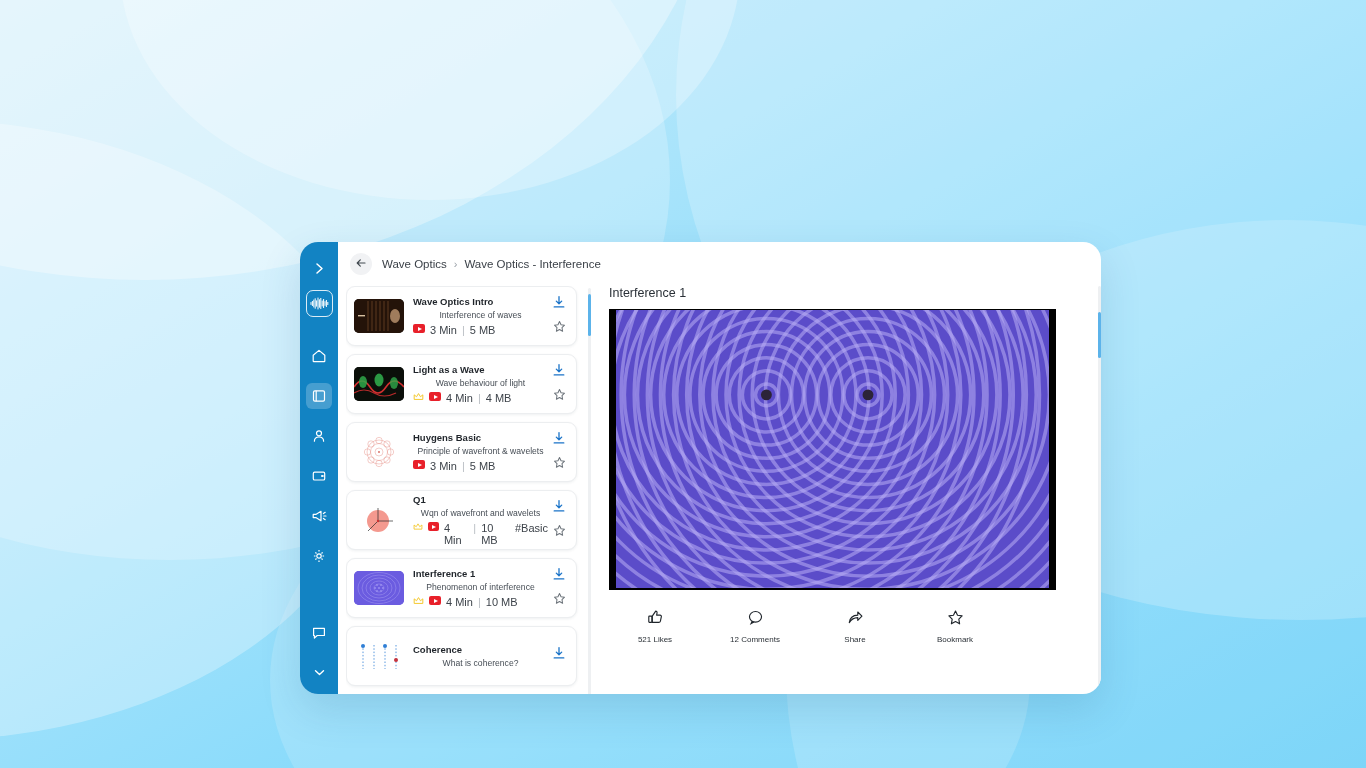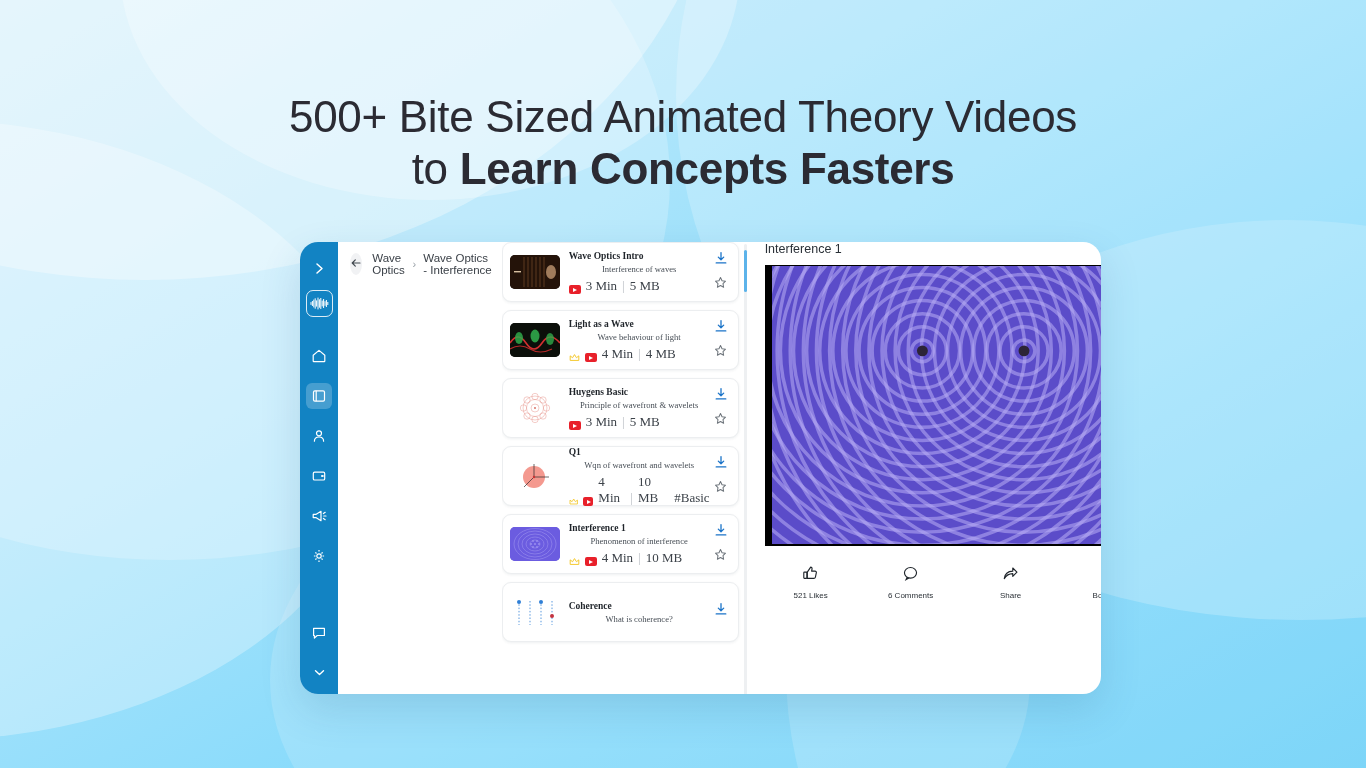--- a/index.html
+++ b/index.html
@@ -73,36 +73,36 @@
     display: flex; align-items: center; justify-content: center;
     margin-bottom: 26px;
   }
   .rail .navicon { width: 26px; height: 26px; border-radius: 6px;
     display:flex; align-items:center; justify-content:center; margin-bottom: 14px; }
   .rail .navicon.active { background: rgba(255,255,255,0.22); }
   .rail .spacer { flex: 1; }
   .rail svg { display: block; }
 
   
-  .content { flex: 1; display: flex; min-width: 0; }
+  .content { flex: 1; display: flex; flex-direction: column; min-width: 0; }
 
   .topbar { height: 44px; display: flex; align-items: center; padding: 0 0 0 12px; }
   .backbtn {
     width: 22px; height: 22px; border-radius: 50%;
     background: #f1f2f4;
     display: flex; align-items: center; justify-content: center;
     margin-right: 10px;
   }
   .crumbs { font-size: 11.5px; color: #3b4148; display: flex; align-items: center; gap: 7px; }
   .crumbs .sep { color: #9aa1a8; font-size: 11px; }
 
   .panes { flex: 1; display: flex; min-height: 0; padding-left: 8px; }
 
   
-  .listpane { width: 245px; flex: 0 0 245px; position: relative; padding-right: 4px; font-family: Liberation Serif, serif; }
+  .listpane { width: 245px; flex: 0 0 245px; position: relative; padding-right: 10px; }
   .listscroll { height: 100%; overflow: hidden; padding-right: 4px; }
   .card {
     background: #fff;
     border: 1px solid #eceef0;
     border-radius: 9px;
     box-shadow: 0 1px 3px rgba(20,40,60,0.07);
     display: flex; align-items: center;
     padding: 7px 6px 7px 7px;
     margin-bottom: 8px;
     height: 60px;
@@ -110,21 +110,21 @@
   }
   .thumb {
     width: 50px; height: 34px; border-radius: 5px;
     flex: 0 0 50px; overflow: hidden; position: relative;
     background: #222;
   }
   .thumb svg, .thumb .fill { display:block; width: 100%; height: 100%; }
   .cardtext { flex: 1; min-width: 0; padding-left: 9px; }
   .ctitle { font-size: 9.5px; font-weight: 700; color: #1f242a; line-height: 12px; white-space: nowrap; overflow: hidden; text-overflow: ellipsis; }
   .csub { font-size: 8.6px; color: #464d55; line-height: 12px; margin-top: 1px; white-space: nowrap; overflow: hidden; text-overflow: ellipsis; text-align: center; }
-  .cmeta { display: flex; align-items: flex-end; gap: 5px; margin-top: 3px; font-size: 13px; color: #3d434a; }
+  .cmeta { display: flex; align-items: flex-start; gap: 5px; margin-top: 3px; font-size: 11px; color: #3d434a; }
   .cmeta .dot { color: #b9bec4; }
   .crown { width: 11px; height: 9px; }
   .ytbadge { width: 12px; height: 9px; background: #e8202a; border-radius: 2px; display:flex; align-items:center; justify-content:center; }
   .ytbadge i { display:block; width:0; height:0; border-left: 4px solid #fff; border-top: 2.6px solid transparent; border-bottom: 2.6px solid transparent; margin-left:1px; }
   .tag { color: #3d434a; }
   .cardactions { width: 22px; flex: 0 0 22px; display: flex; flex-direction: column; align-items: center; justify-content: space-between; height: 42px; }
 
   .listbar { position: absolute; top: 2px; right: 0px; width: 3px; height: 100%; background: #eef0f2; border-radius: 3px; }
   .listbar .thumbbar { position: absolute; top: 6px; left: 0; width: 3px; height: 42px; background: #5cb3ea; border-radius: 3px; }
 
@@ -148,24 +148,20 @@
 
 <div class="stage">
   <div class="blob blob1"></div>
   <div class="blob blob2"></div>
   <div class="blob blob3"></div>
   <div class="blob blob4"></div>
   <div class="blob blob5"></div>
   <div class="blob blob6"></div>
   <div class="blob blob7"></div>
 
-  <div class="headline">
-    <span>500+ Bite Sized Animated Theory Videos</span>
-    <span class="l2"><span>to </span><b>Learn Concepts Fasters</b></span>
-  </div>
 
   <div class="window">
 
     <div class="rail">
       <div class="ico chev">
         <svg width="11" height="13" viewBox="0 0 11 13" fill="none" stroke="#ffffff" stroke-width="1.5" stroke-linecap="round" stroke-linejoin="round">
             <path d="M3 2 L8 6.5 L3 11"></path>
           </svg>
       </div>
       <div class="logo">
@@ -579,21 +575,21 @@
               </span>
               <span class="lbl">521 Likes</span>
             </div>
             <div class="action">
               <span>
                 <svg width="17" height="17" viewBox="0 0 18 18" fill="none" stroke="#1f252b" stroke-width="1.2">
                     <ellipse cx="9" cy="8.3" rx="6.4" ry="5.6"></ellipse>
                     <path d="M5.6 12.6 4.3 15.4l3.4-2"></path>
                   </svg>
               </span>
-              <span class="lbl">6 Comments</span>
+              <span class="lbl">12 Comments</span>
             </div>
             <div class="action">
               <span>
                 <svg width="17" height="17" viewBox="0 0 18 18" fill="none" stroke="#1f252b" stroke-width="1.2" stroke-linejoin="round" stroke-linecap="round">
                     <path d="M2.4 14.4c.6-5.3 4-7.7 9-7.9V3.2l4.4 4.4-4.4 4.4V9.2c-4 .1-6.6 1.3-9 5.2z"></path>
                   </svg>
               </span>
               <span class="lbl">Share</span>
             </div>
             <div class="action">

